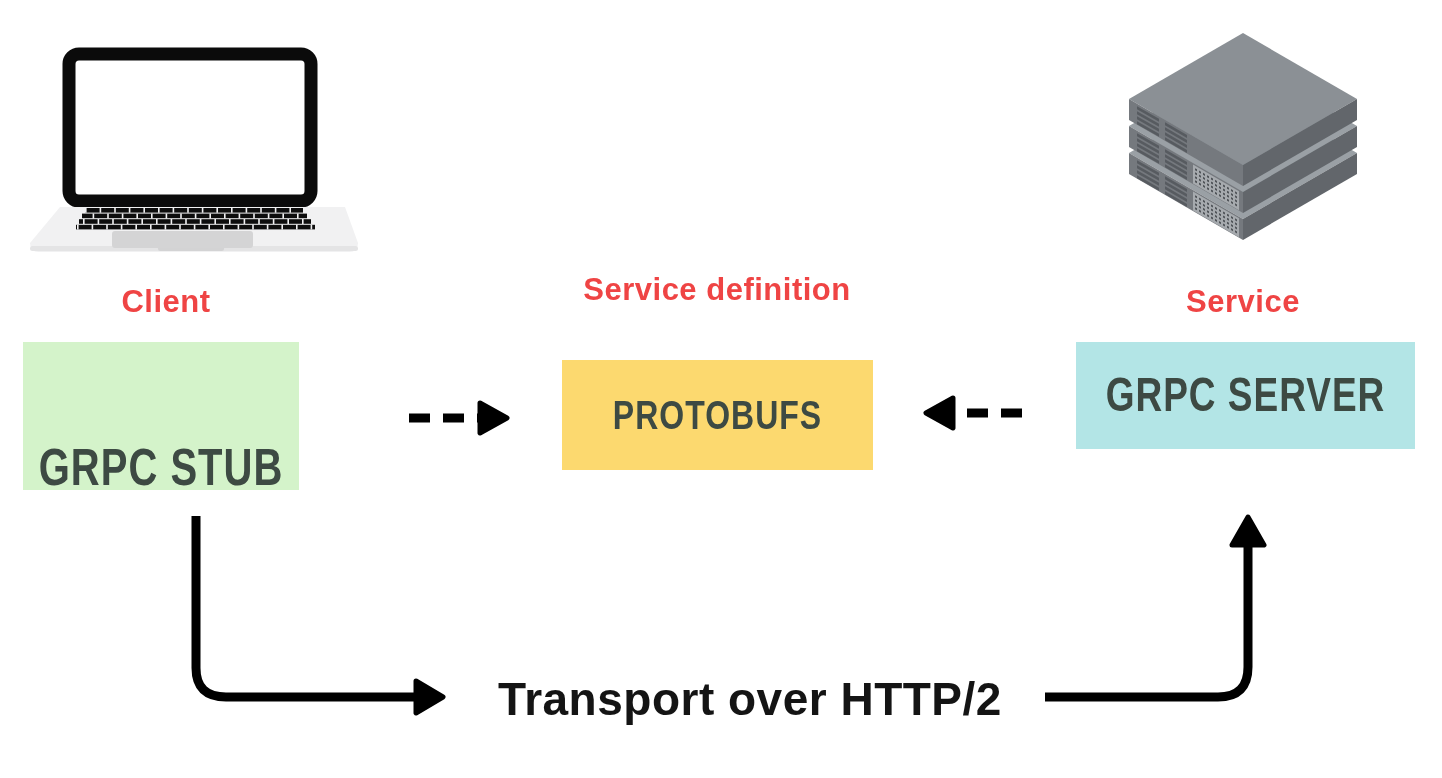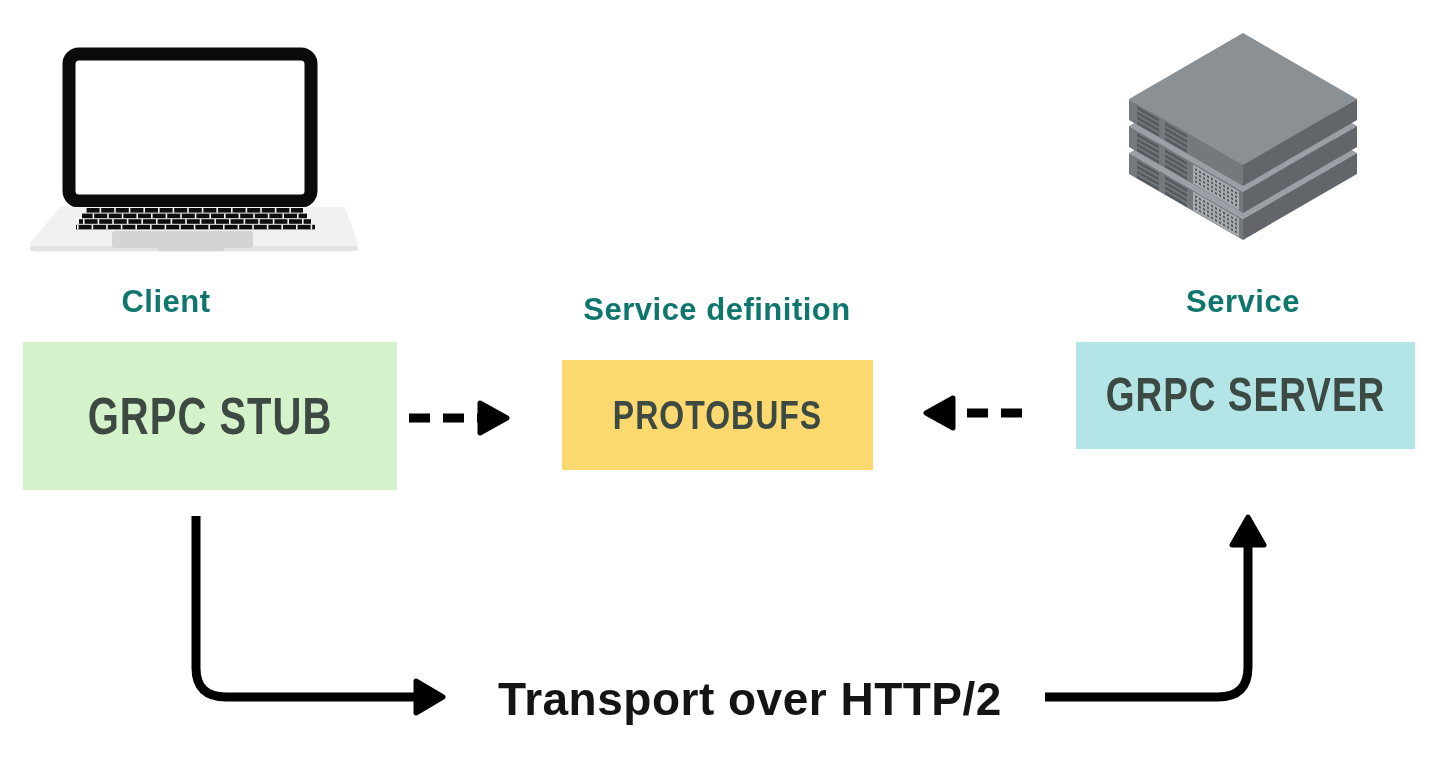--- a/index.html
+++ b/index.html
@@ -3,32 +3,32 @@
 <meta charset="utf-8">
 <style>
   html,body{margin:0;padding:0;background:#ffffff;}
   #canvas{
     position:relative;width:1442px;height:778px;background:#ffffff;
     font-family:"Liberation Sans",sans-serif;overflow:hidden;
   }
   .abs{position:absolute;}
   .node-label{
     position:absolute;text-align:center;
-    font-weight:700;font-size:31px;color:#0f766e;letter-spacing:0.5px;
+    font-weight:700;font-size:31px;color:#ef4444;letter-spacing:0.5px;
   }
   .box{
     position:absolute;display:flex;align-items:center;justify-content:center;
     color:#3d4a43;font-weight:700;
   }
   .box .box-text{display:inline-block;transform:scaleY(1.28);letter-spacing:1px;white-space:nowrap;}
-  #stub-box{left:23px;top:342px;width:374px;height:148px;font-size:40px;}
+  #stub-box{left:23px;top:342px;width:276px;height:148px;font-size:40px;align-items:flex-end;}
   #proto-box{left:562px;top:360px;width:311px;height:110px;font-size:32px;}
   #grpcserver-box{left:1076px;top:342px;width:339px;height:107px;font-size:37px;letter-spacing:2px;}
   #client-label{left:66px;top:284px;width:200px;}
-  #service-label{left:567px;top:292px;width:300px;}
+  #service-label{left:567px;top:272px;width:300px;}
   #server-label{left:1093px;top:284px;width:300px;}
   #transport-label{
     position:absolute;left:480px;top:672px;width:540px;text-align:center;
     font-weight:700;font-size:46px;color:#141414;letter-spacing:0.5px;
   }
   svg{display:block;}
 </style>
 </head>
 <body>
 

